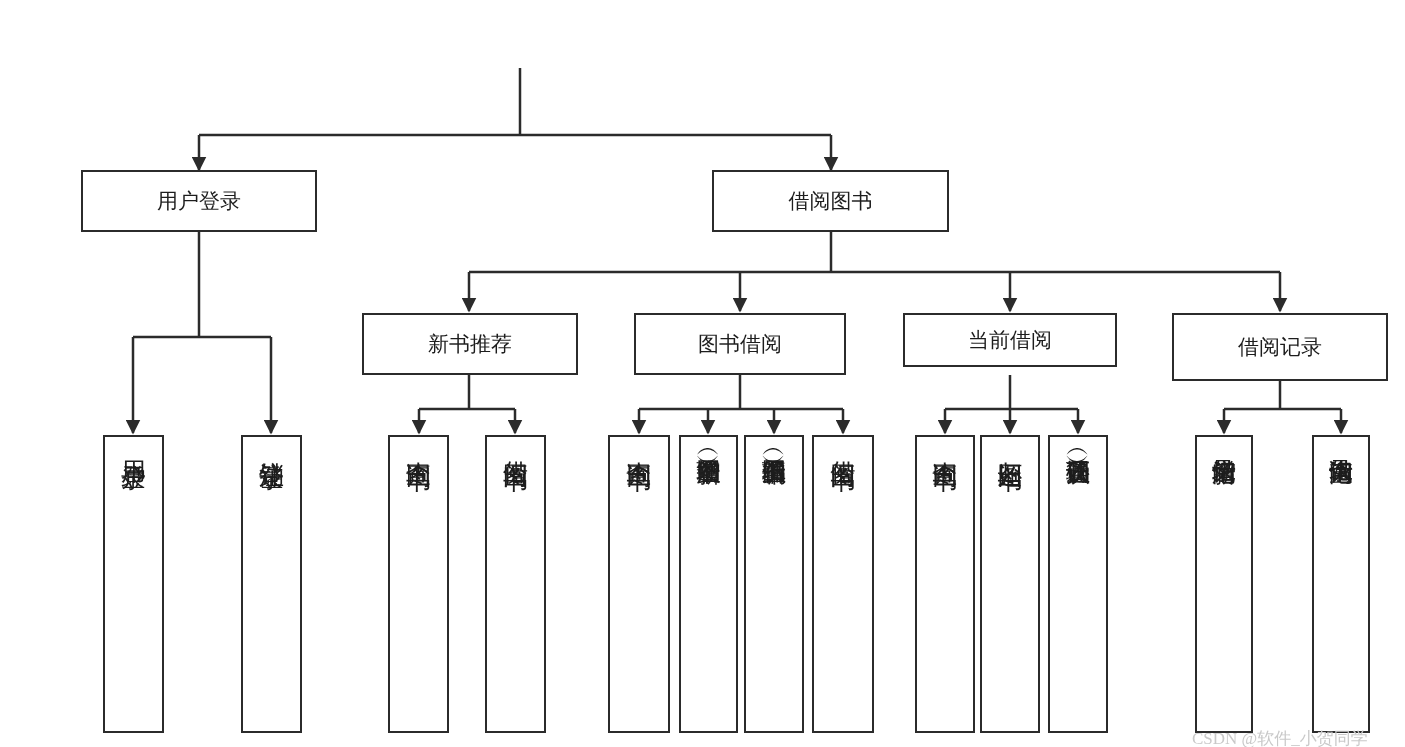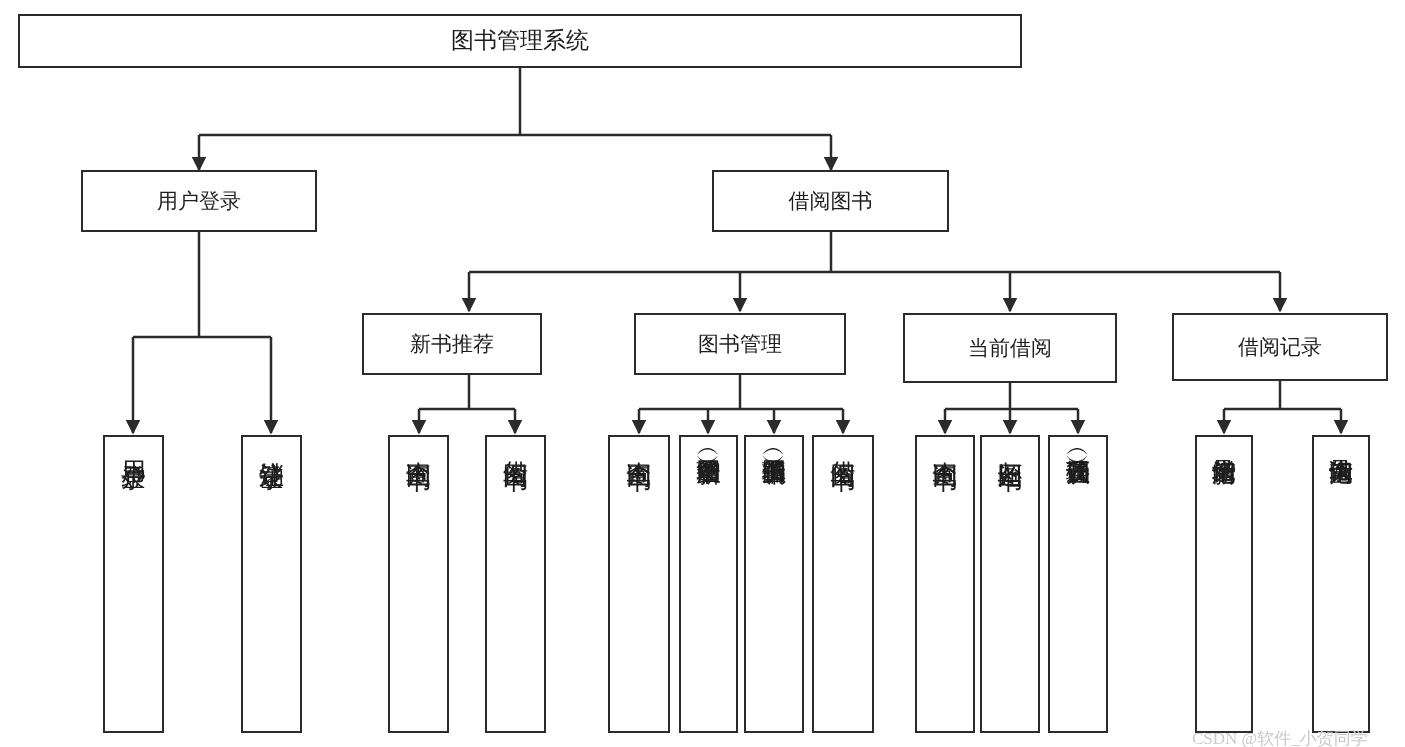--- a/index.html
+++ b/index.html
@@ -124,38 +124,35 @@
       <path d="M 1010 409 L 1010 433" marker-end="url(#arrow)"></path>
       <path d="M 1078 409 L 1078 433" marker-end="url(#arrow)"></path>
 
       <path d="M 1280 375 L 1280 409"></path>
       <path d="M 1224 409 L 1341 409"></path>
       <path d="M 1224 409 L 1224 433" marker-end="url(#arrow)"></path>
       <path d="M 1341 409 L 1341 433" marker-end="url(#arrow)"></path>
     </g>
   </svg>
 
-  <div class="node node-root" style="left:18px; top:14px; width:1004px; height:54px;">
-    <span class="label">图书管理系统</span>
-  </div>
 
   <div class="node node-l2" style="left:81px; top:170px; width:236px; height:62px;">
     <span class="label">用户登录</span>
   </div>
   <div class="node node-l2" style="left:712px; top:170px; width:237px; height:62px;">
     <span class="label">借阅图书</span>
   </div>
 
-  <div class="node node-l3" style="left:362px; top:313px; width:180px; height:62px;">
+  <div class="node node-l3" style="left:362px; top:313px; width:216px; height:62px;">
     <span class="label">新书推荐</span>
   </div>
   <div class="node node-l3" style="left:634px; top:313px; width:212px; height:62px;">
-    <span class="label">图书管理</span>
-  </div>
-  <div class="node node-l3" style="left:903px; top:313px; width:214px; height:70px;">
+    <span class="label">图书借阅</span>
+  </div>
+  <div class="node node-l3" style="left:903px; top:313px; width:214px; height:54px;">
     <span class="label">当前借阅</span>
   </div>
   <div class="node node-l3" style="left:1172px; top:313px; width:216px; height:68px;">
     <span class="label">借阅记录</span>
   </div>
 
   <div class="node node-leaf" style="left:103px; top:435px; width:61px; height:298px;">
     <span class="label">用户登录</span>
   </div>
   <div class="node node-leaf" style="left:241px; top:435px; width:61px; height:298px;">

